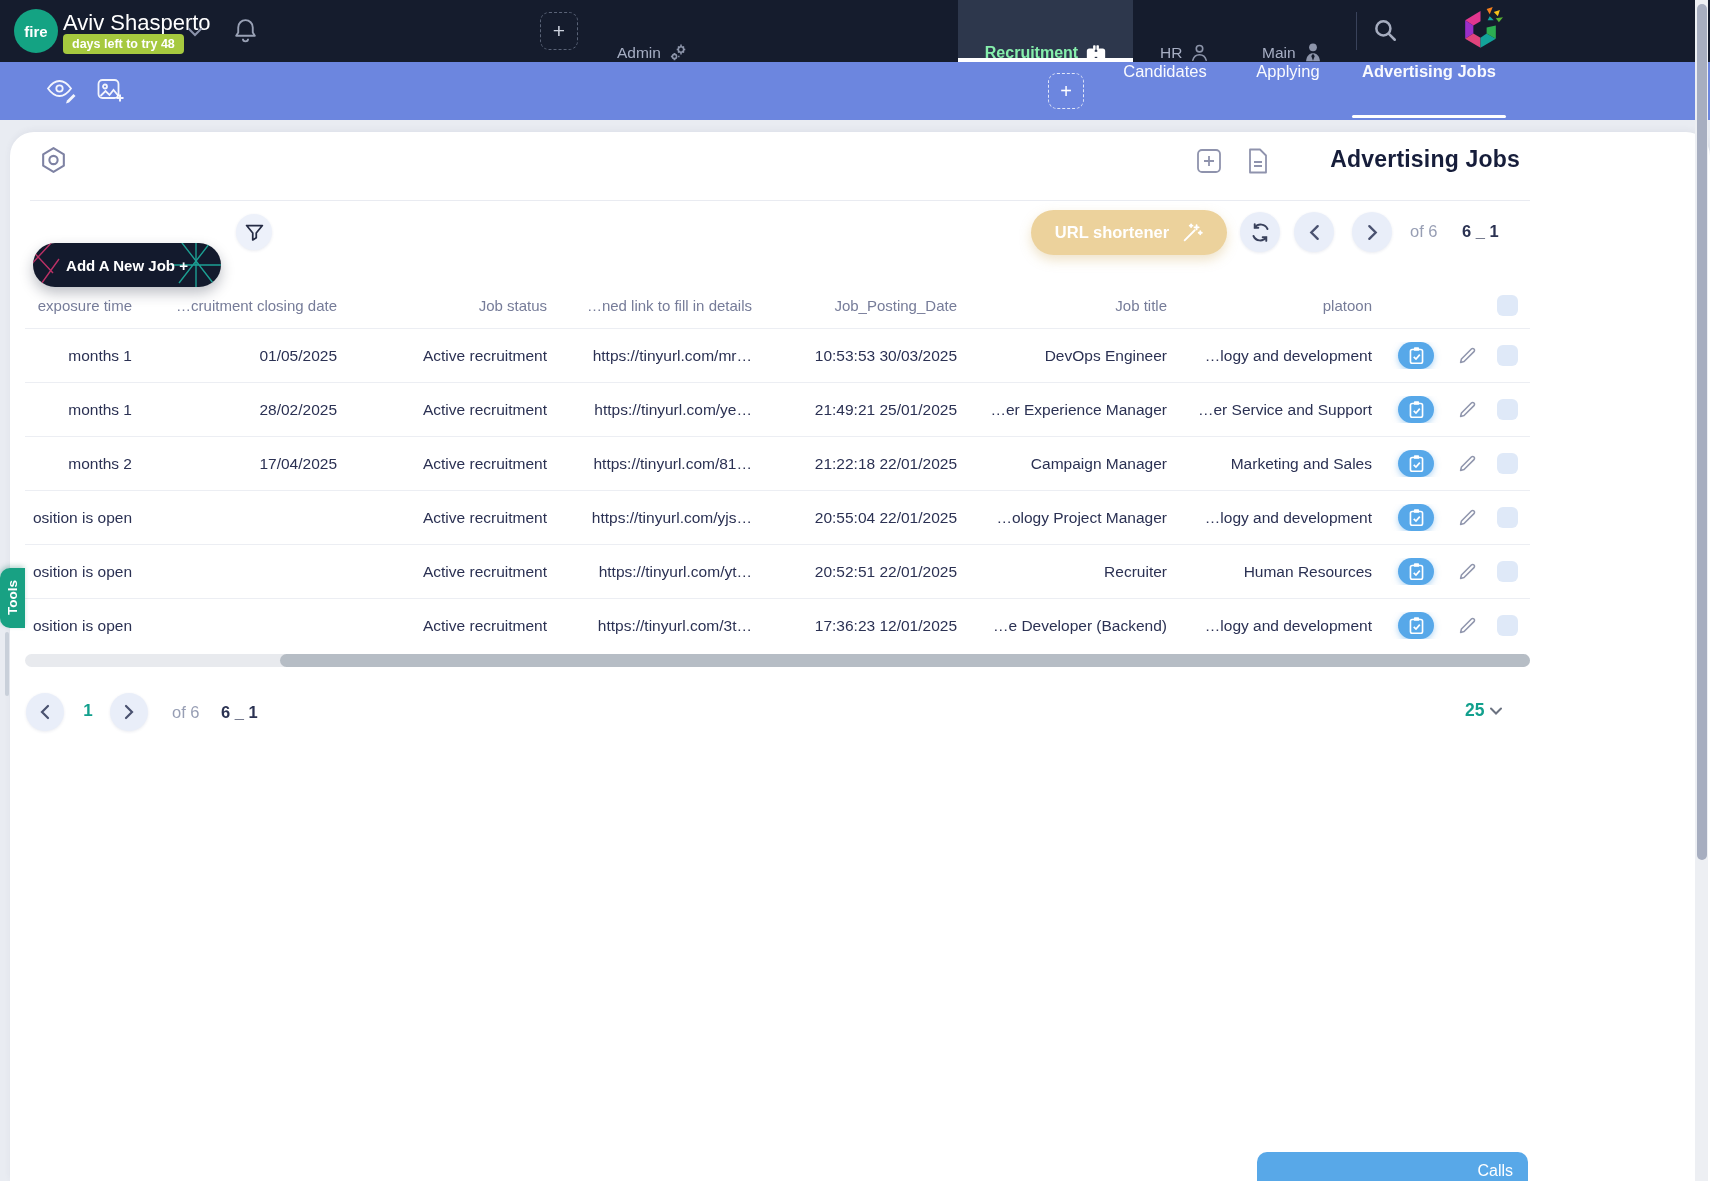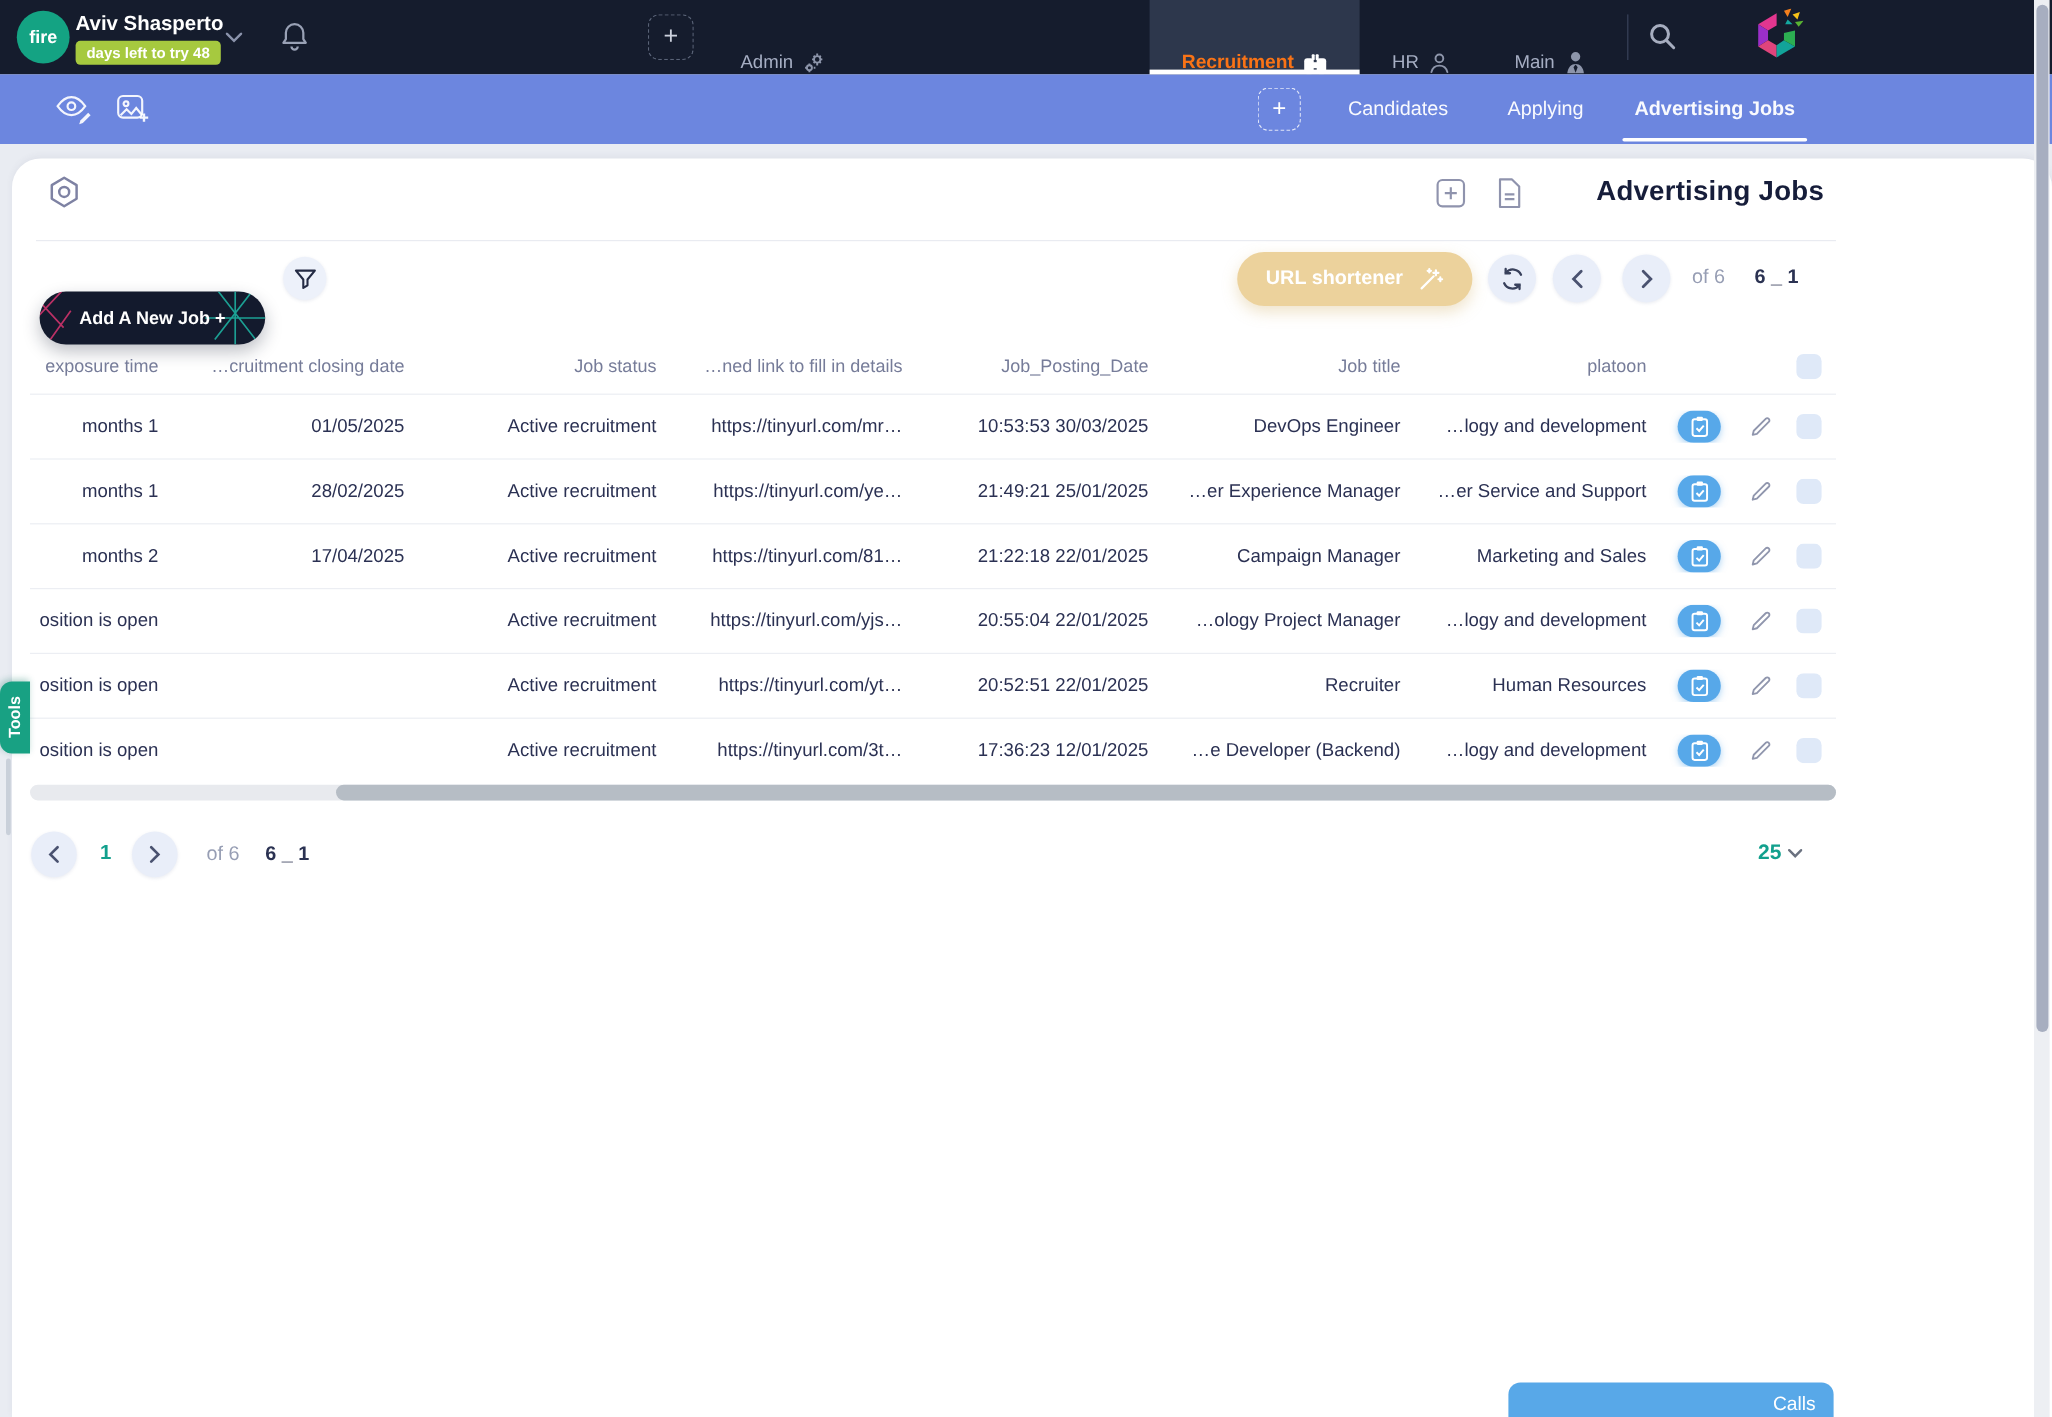--- a/index.html
+++ b/index.html
@@ -4,41 +4,41 @@
 <style>
   * { margin:0; padding:0; box-sizing:border-box; }
   html,body { width:1710px; height:1181px; overflow:hidden; }
   body { font-family:"Liberation Sans","DejaVu Sans",sans-serif; background:#e9ecf2; }
   #app { position:relative; width:1710px; height:1181px; overflow:hidden; background:#e9ecf2;padding-left:36px; }
 
   
   .topnav { position:absolute; left:0; top:0; width:1710px; height:62px; background:#151c2d; z-index:5; }
   .brand-circle { position:absolute; left:14px; top:9px; width:44px; height:44px; border-radius:50%;
     background:#14a383; color:#fff; font-weight:bold; font-size:15px; display:flex; align-items:center; justify-content:center; }
-  .user-name { position:absolute; left:63px; top:10px; color:#fff; font-weight:bold; font-size:17px; }
+  .user-name { position:absolute; left:63px; top:10px; color:#fff; font-weight:normal; font-size:22px; }
   .user-chevron { position:absolute; left:188px; top:23px; }
   .trial-badge { position:absolute; left:63px; top:34px; background:#a6c93f; color:#fff; font-weight:bold;
     font-size:12.5px; padding:3px 9px; border-radius:4px; }
   .bell-btn { position:absolute; left:233px; top:17px; background:none; border:none; cursor:pointer; }
   .dash-plus { position:absolute; width:38px; height:38px; border:1.5px dashed #5a6377; border-radius:9px;
     background:none; color:#ccd1dd; font-size:21px; line-height:34px; text-align:center; cursor:pointer; }
   .nav-item { position:absolute; top:0; height:62px; display:flex; align-items:flex-end; gap:8px;
     color:#a6aec3; font-size:15.5px; cursor:pointer; background:none; border:none; }
-  .nav-item.active { background:#2d374c; justify-content:center; color:#f97316; font-weight:bold; font-size:16px; }
+  .nav-item.active { background:#2d374c; justify-content:center; color:#86efac; font-weight:bold; font-size:16px; }
   .nav-underline { position:absolute; left:958px; top:58px; width:175px; height:4px; background:#fff; z-index:6; }
   .nav-divider { position:absolute; left:1356px; top:12px; width:1px; height:38px; background:#39425a; }
   .search-btn { position:absolute; left:1372px; top:17px; background:none; border:none; cursor:pointer; }
   .brand-logo { position:absolute; left:1458px; top:7px; }
 
   
   .subnav { position:absolute; left:0; top:62px; width:1710px; height:58px; background:#6c86df; z-index:5; }
   .sub-icon-btn { position:absolute; background:none; border:none; cursor:pointer; }
   .sub-plus { position:absolute; left:1048px; top:11px; width:36px; height:36px; border:1.5px dashed rgba(255,255,255,.8);
     border-radius:9px; background:none; color:#fff; font-size:20px; line-height:32px; text-align:center; cursor:pointer; }
-  .sub-tab { position:absolute; top:0; height:58px; display:flex; align-items:center; justify-content:center;
+  .sub-tab { position:absolute; top:0; height:58px; display:flex; justify-content:center;
     color:rgba(255,255,255,.96); font-size:16.5px; background:none; border:none; cursor:pointer; }
   .sub-tab.active { font-weight:bold; }
   .sub-underline { position:absolute; left:0; bottom:2px; width:100%; height:3.5px; background:#fff; border-radius:2px; }
 
   
   .gutter { position:absolute; left:0; top:120px; width:1710px; height:1061px; background:#e9ecf2; }
   .card { position:absolute; left:10px; top:132px; width:1700px; height:1049px; background:#fff;
     border-radius:24px 24px 0 0; box-shadow:0 -2px 6px rgba(60,70,110,.06); }
 
   .icon-btn { background:none; border:none; cursor:pointer; position:absolute; }

